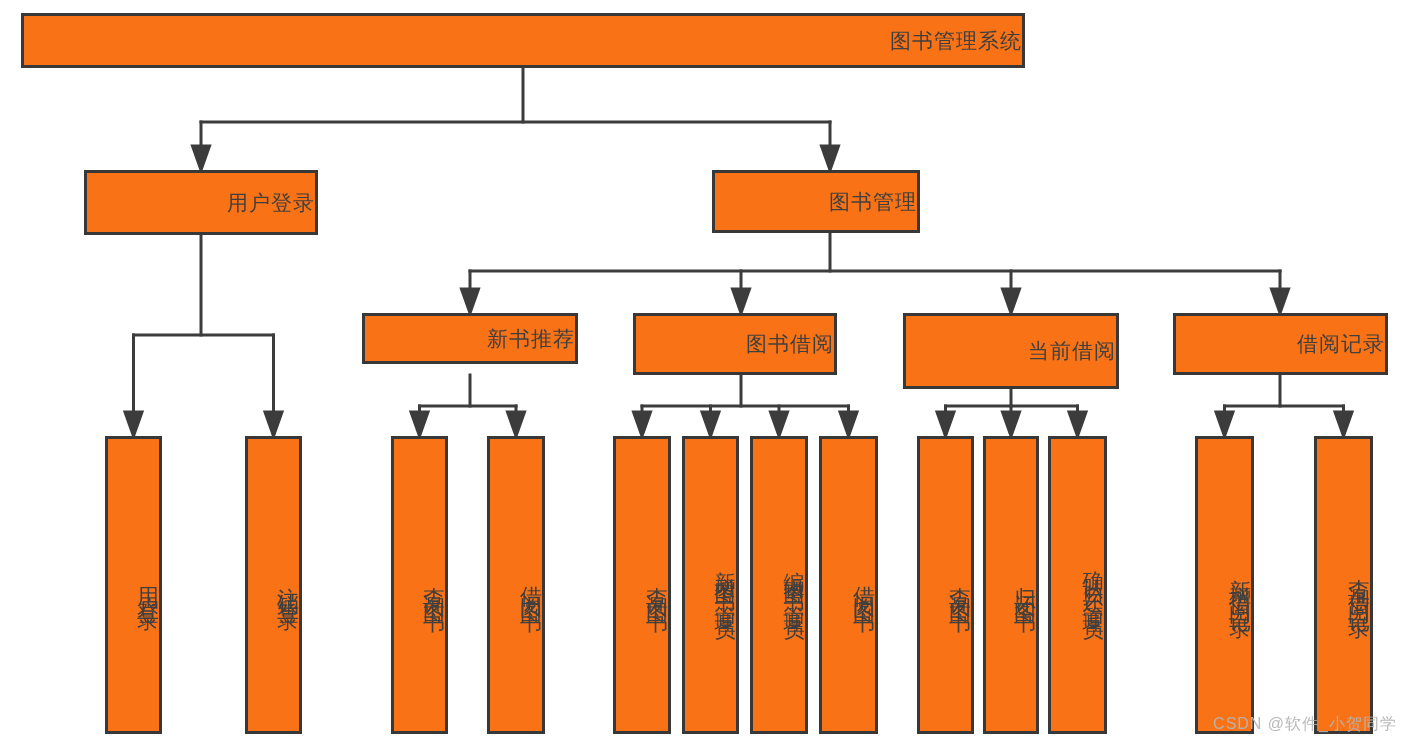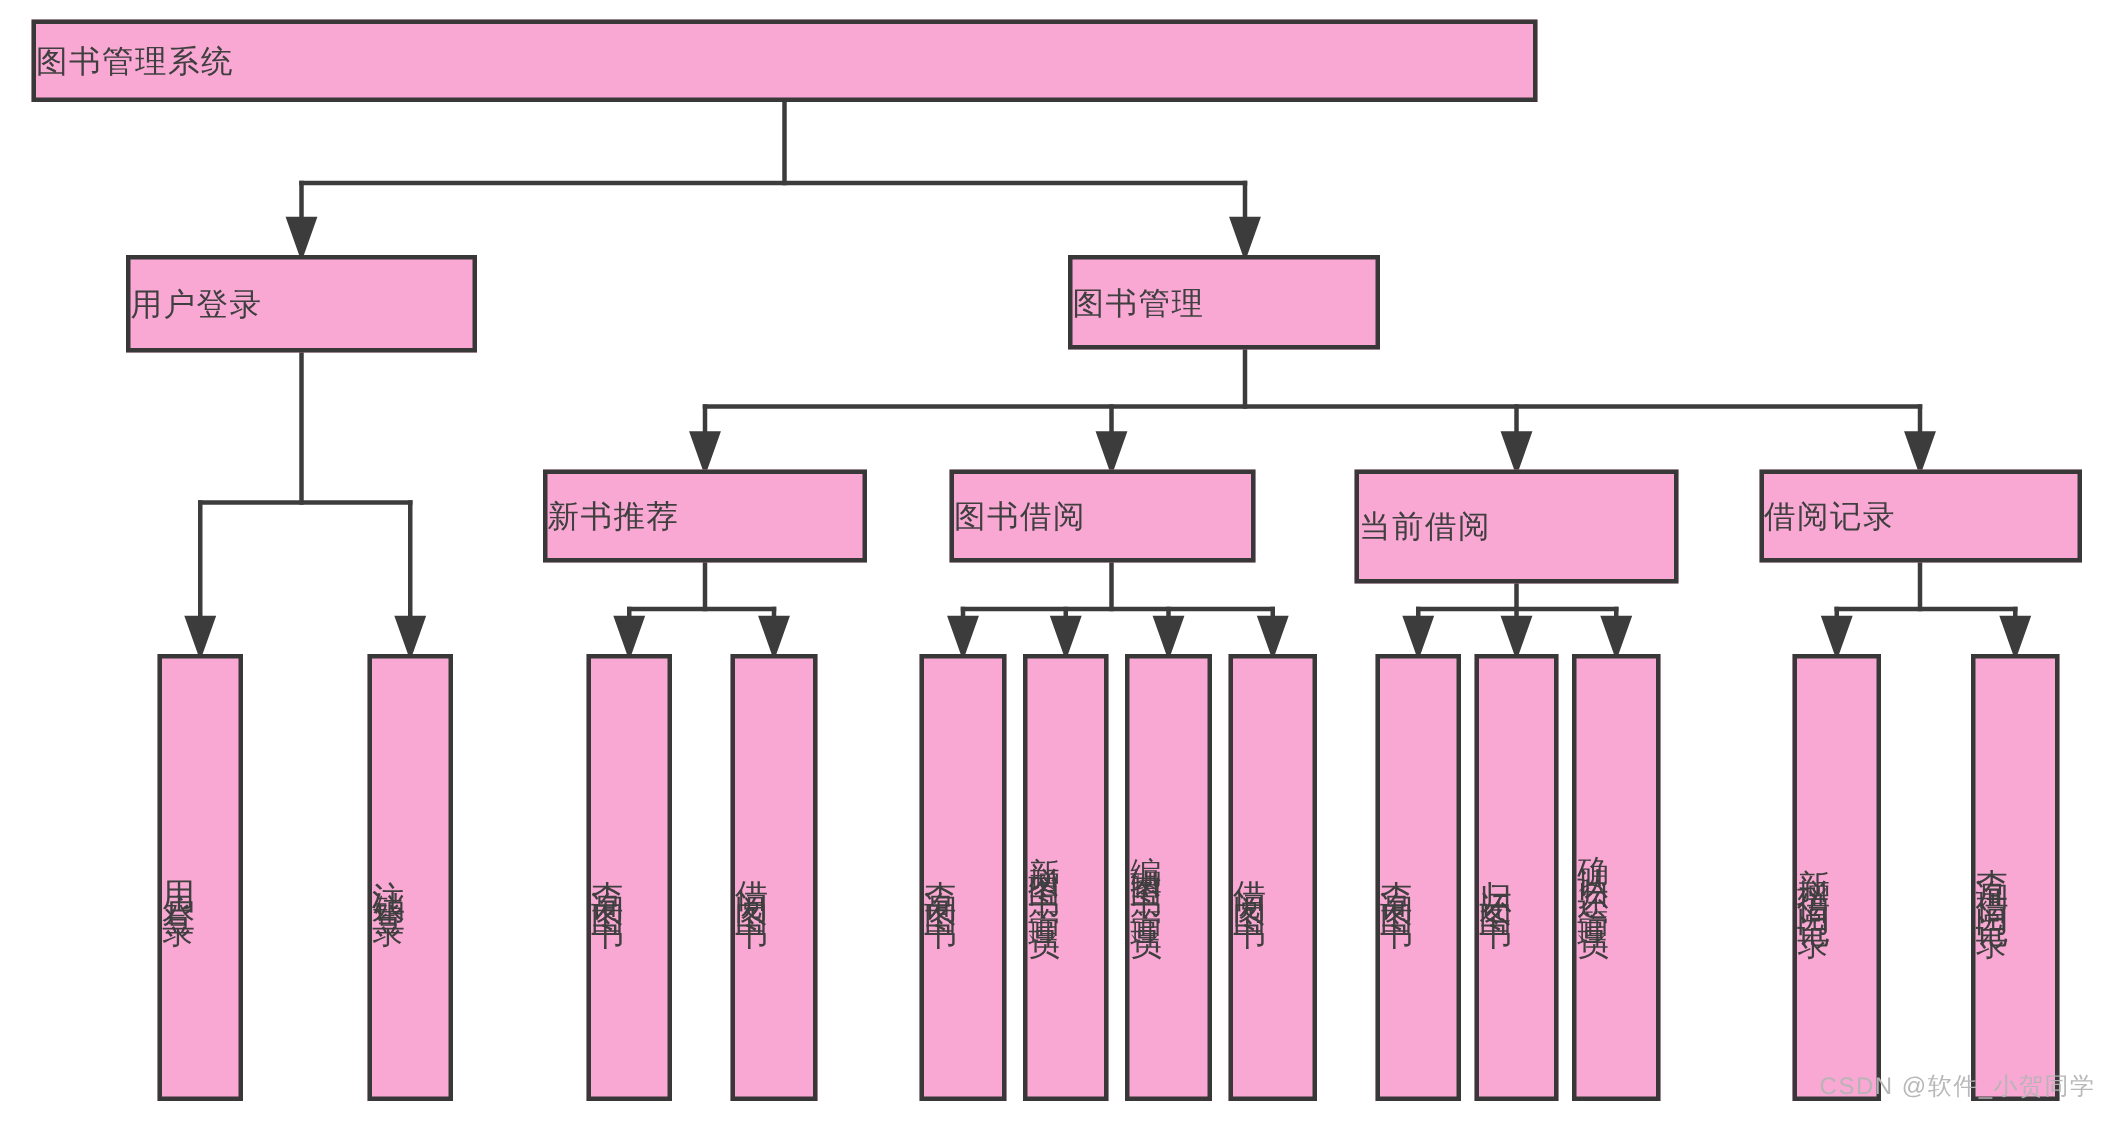--- a/index.html
+++ b/index.html
@@ -13,25 +13,25 @@
     background:#ffffff;
     overflow:hidden;
   }
   .connectors{
     position:absolute;left:0;top:0;width:1405px;height:747px;
     z-index:1;
   }
   .node{
     position:absolute;
     box-sizing:border-box;
-    background:#f9a8d4;
+    background:#f97316;
     border:3px solid #383838;
     display:flex;
     align-items:center;
-    justify-content:flex-start;
+    justify-content:flex-end;
     z-index:2;
   }
   .node .lbl{
     color:#3f3f3f;
     font-size:21px;
     letter-spacing:1px;
     white-space:nowrap;
   }
   .node.v .lbl{
     writing-mode:vertical-rl;
@@ -144,21 +144,21 @@
     <span class="lbl">图书管理系统</span>
   </div>
 
   <div class="node" style="left:84px;top:170px;width:234px;height:65px">
     <span class="lbl">用户登录</span>
   </div>
   <div class="node" style="left:712px;top:170px;width:208px;height:63px">
     <span class="lbl">图书管理</span>
   </div>
 
-  <div class="node" style="left:362px;top:313px;width:216px;height:62px">
+  <div class="node" style="left:362px;top:313px;width:216px;height:51px">
     <span class="lbl">新书推荐</span>
   </div>
   <div class="node" style="left:633px;top:313px;width:204px;height:62px">
     <span class="lbl">图书借阅</span>
   </div>
   <div class="node" style="left:903px;top:313px;width:216px;height:76px">
     <span class="lbl">当前借阅</span>
   </div>
   <div class="node" style="left:1173px;top:313px;width:215px;height:62px">
     <span class="lbl">借阅记录</span>

